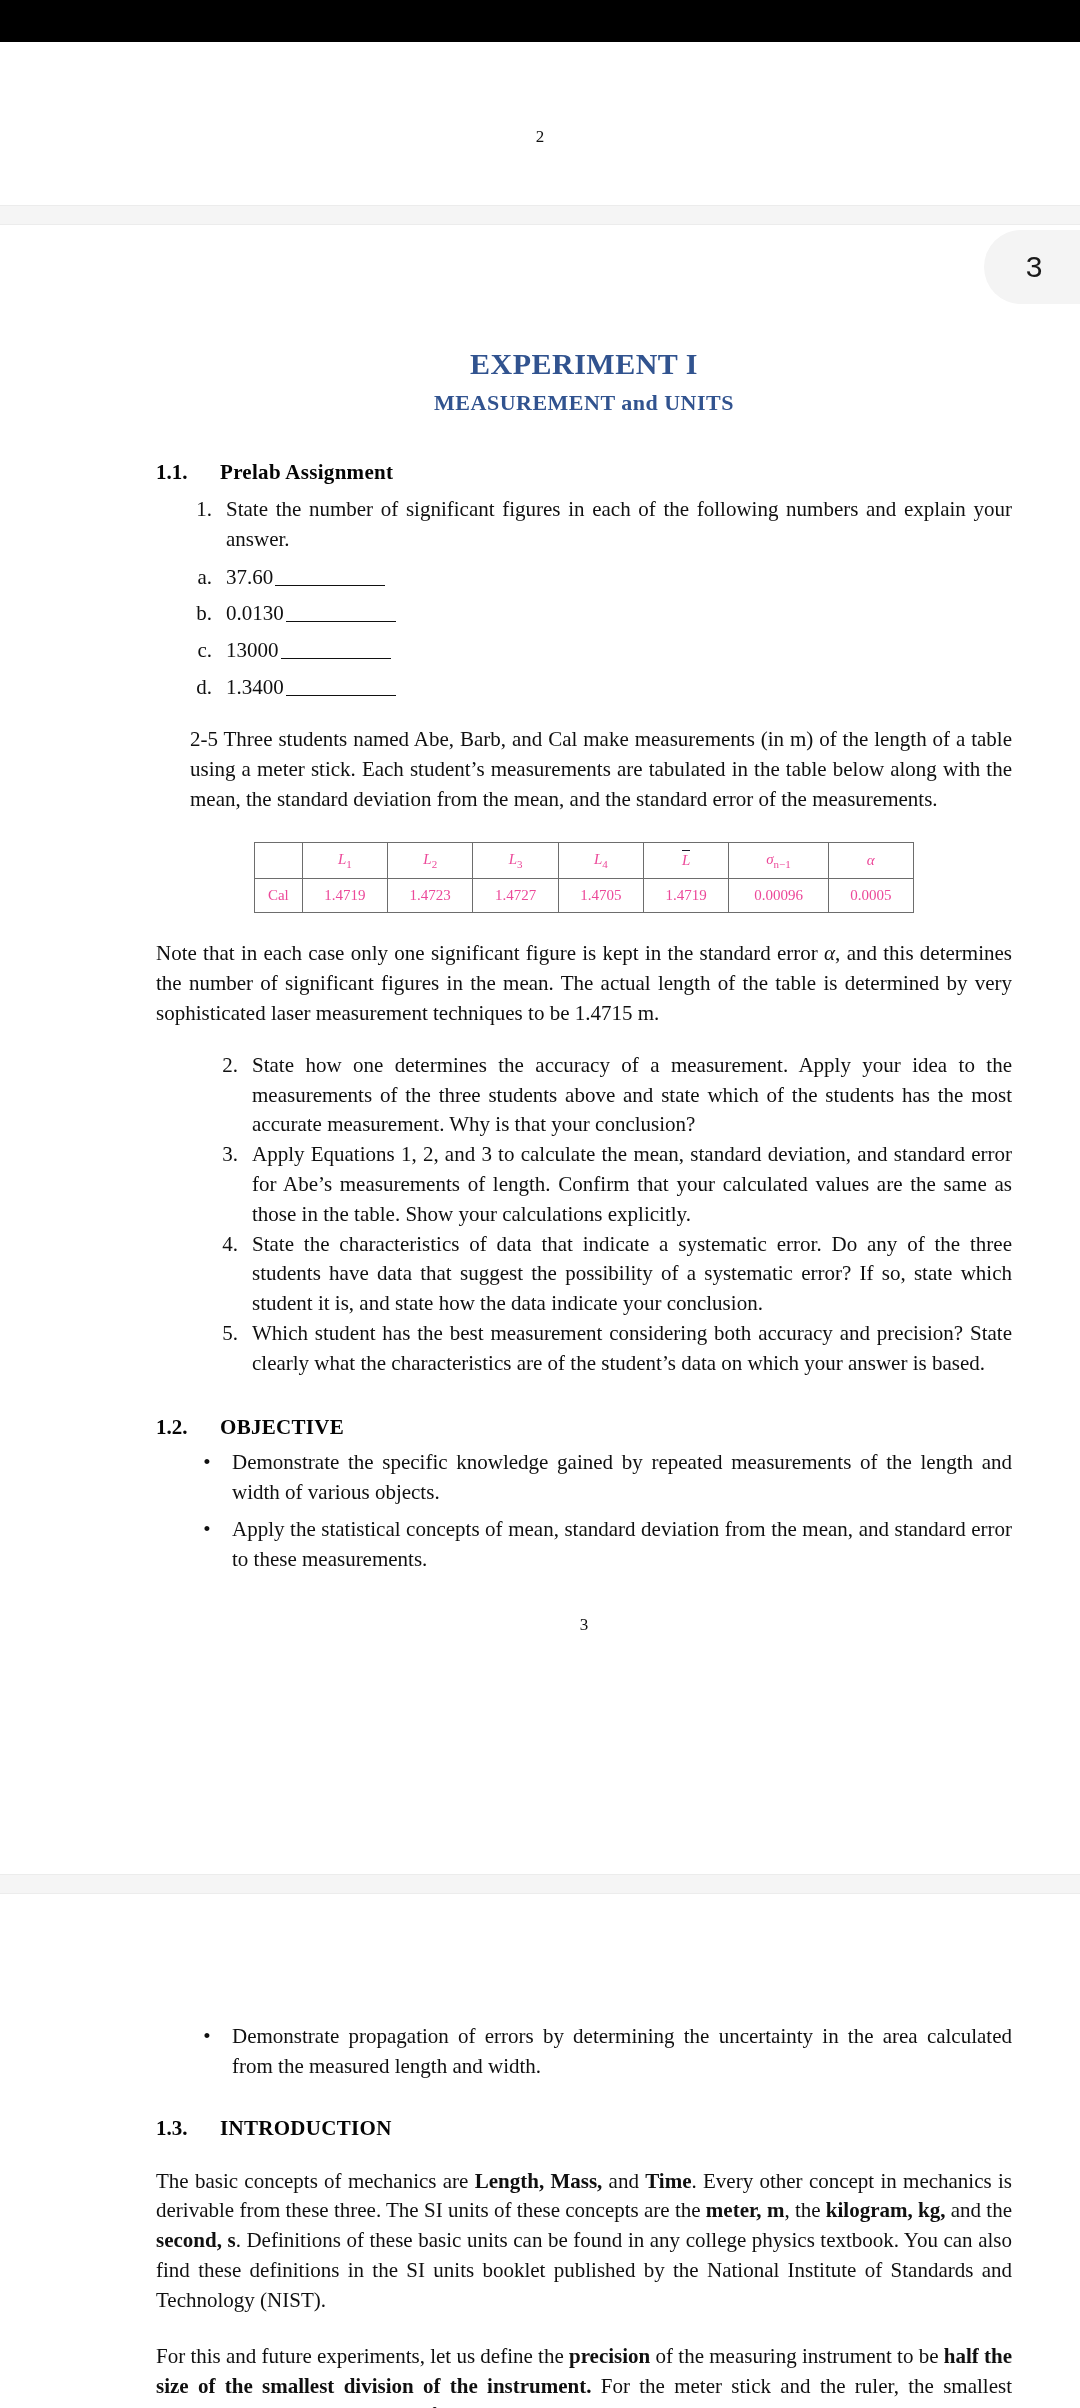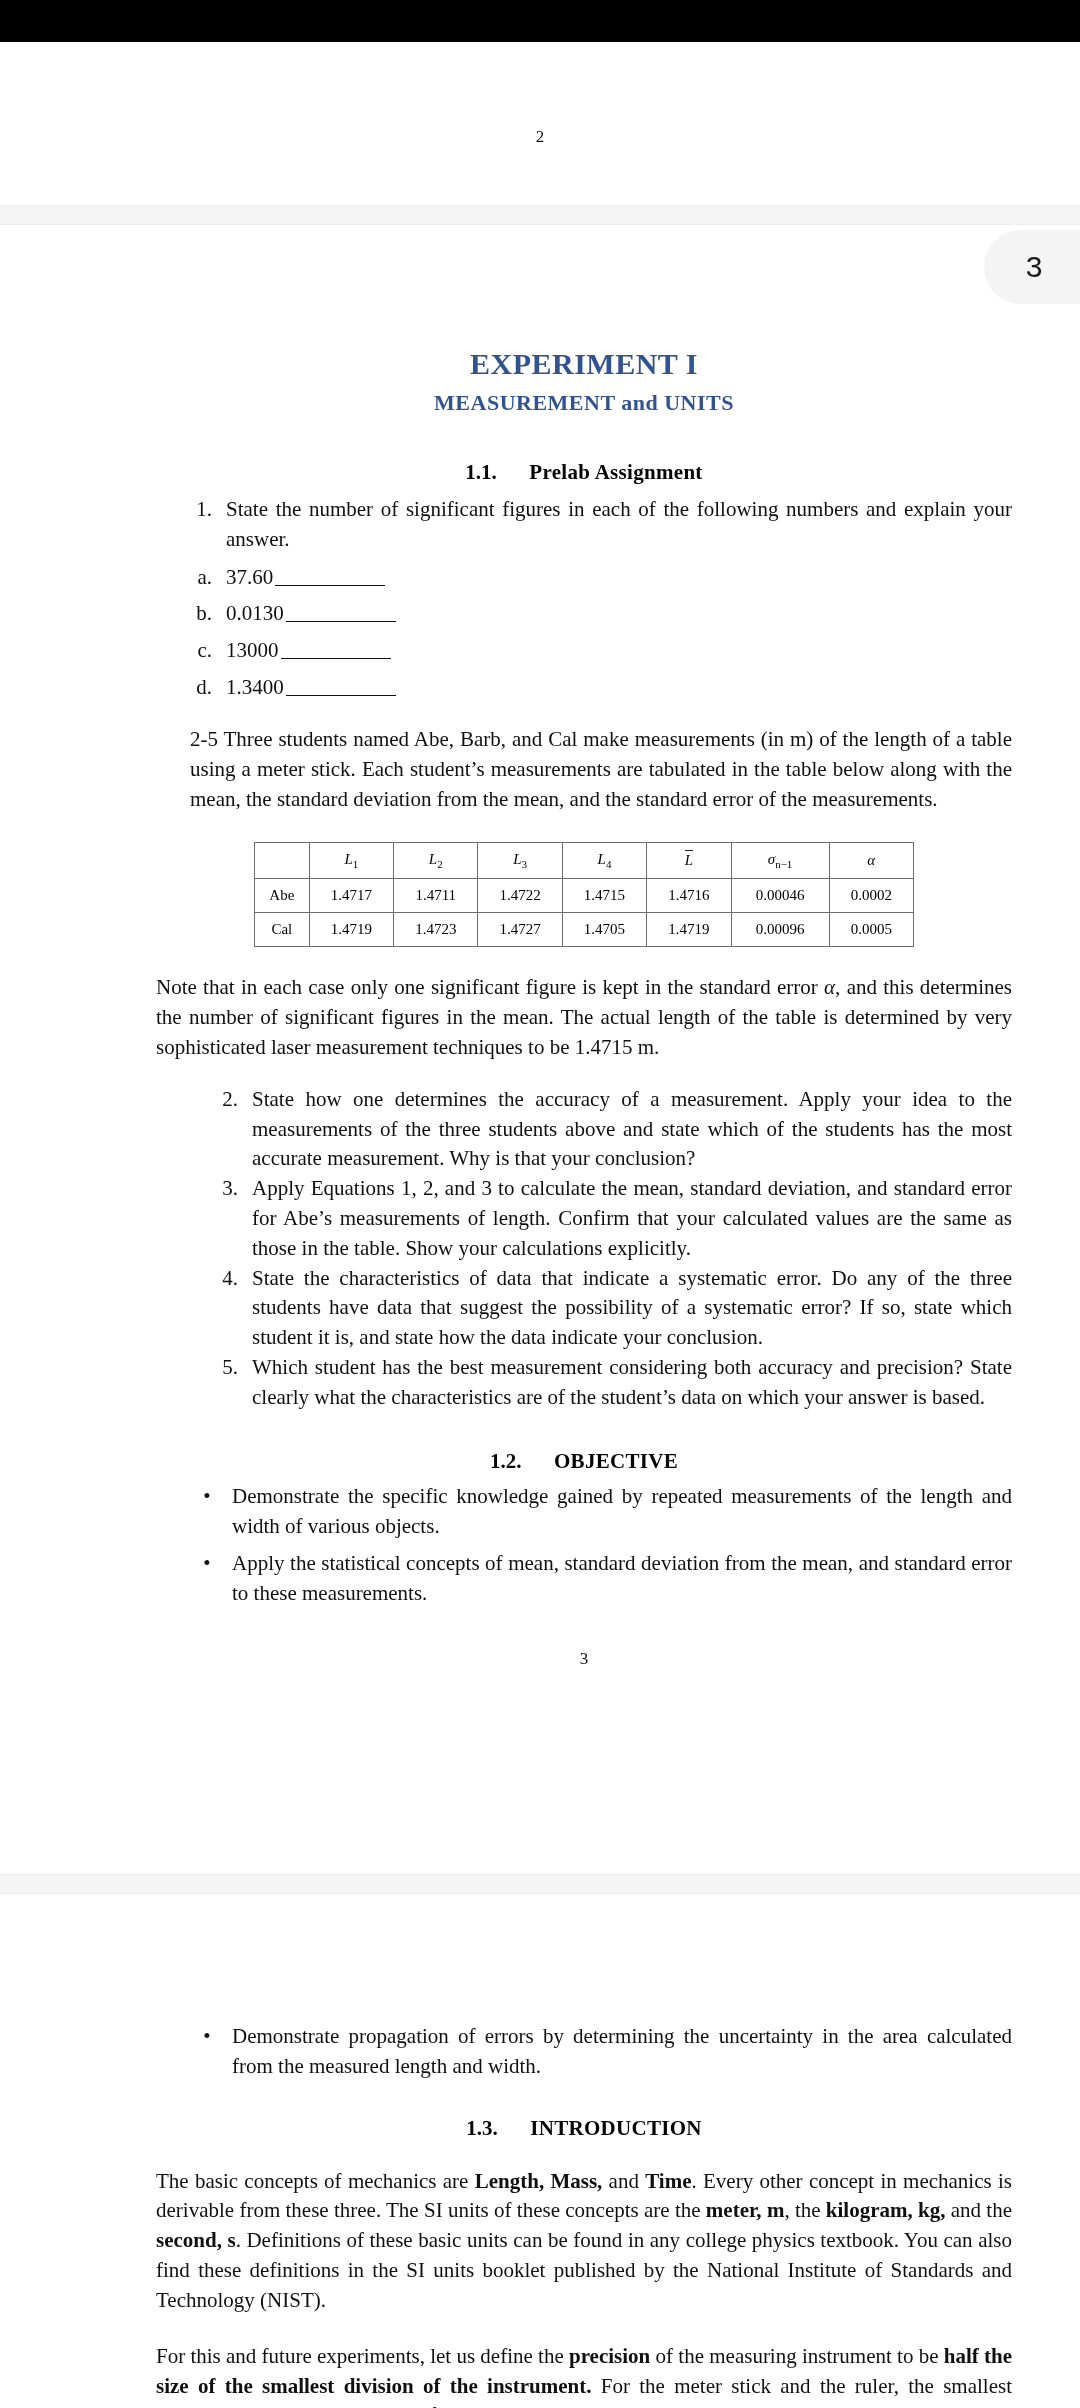--- a/index.html
+++ b/index.html
@@ -109,21 +109,20 @@
   }
   .title-1 { margin-top: 122px; }
   .title-2 { margin-top: 9px; font-size: 22px; }
 
   .sec-head {
     display: flex;
     margin-top: 44px;
     font-weight: bold;
     font-size: 21px;
     color: #050505;
-    justify-content: center;
   }
   .sec-head .num { width: 64px; flex: none; }
   .sec-head .txt { letter-spacing: .3px; }
 
   p.body {
     font-size: 21px;
     line-height: 1.42;
     text-align: justify;
     color: #101010;
   }
@@ -165,21 +164,21 @@
 
   
   .tbl-wrap {
     margin: 28px auto 0 auto;
     width: 660px;
   }
   table.data {
     border-collapse: collapse;
     width: 100%;
     font-size: 15px;
-    color: #000000;
+    color: #ec4899;
   }
   table.data th, table.data td {
     border: 1px solid #6d6d6d;
     text-align: center;
     padding: 8px 2px;
     font-weight: normal;
     white-space: nowrap;
   }
   table.data th.student-h { font-style: italic; }
   table.data th sub { font-size: 11px; }
@@ -266,30 +265,20 @@
               <th><span class="sig">L</span><sub>2</sub></th>
               <th><span class="sig">L</span><sub>3</sub></th>
               <th><span class="sig">L</span><sub>4</sub></th>
               <th><span class="lbar">L</span></th>
               <th><span class="sig">σ</span><sub>n−1</sub></th>
               <th><span class="sig">α</span></th>
             </tr>
           </thead>
           <tbody id="table-body">
               <tr>
-                <td>Abe</td>
-                <td>1.4717</td>
-                <td>1.4711</td>
-                <td>1.4722</td>
-                <td>1.4715</td>
-                <td>1.4716</td>
-                <td>0.00046</td>
-                <td>0.0002</td>
-              </tr>
-              <tr>
                 <td>Cal</td>
                 <td>1.4719</td>
                 <td>1.4723</td>
                 <td>1.4727</td>
                 <td>1.4705</td>
                 <td>1.4719</td>
                 <td>0.00096</td>
                 <td>0.0005</td>
               </tr>
             </tbody>

